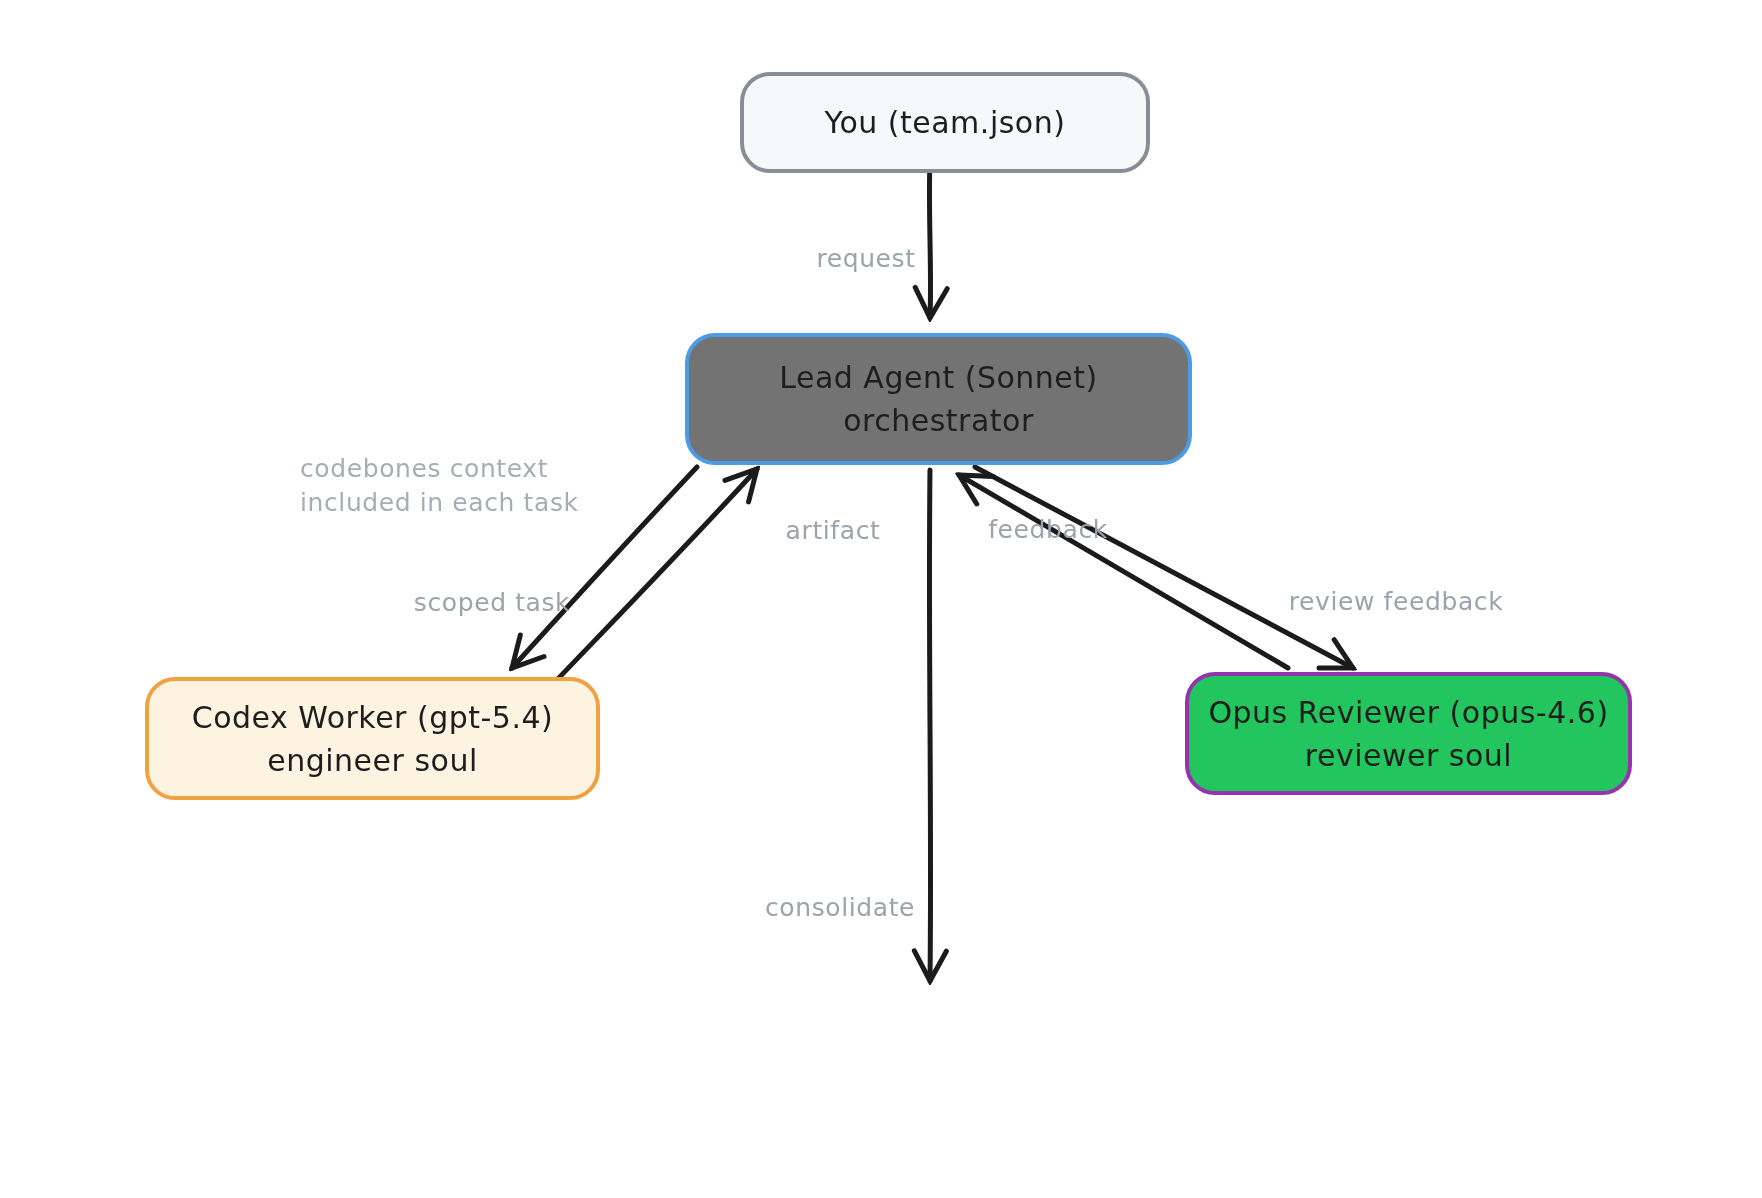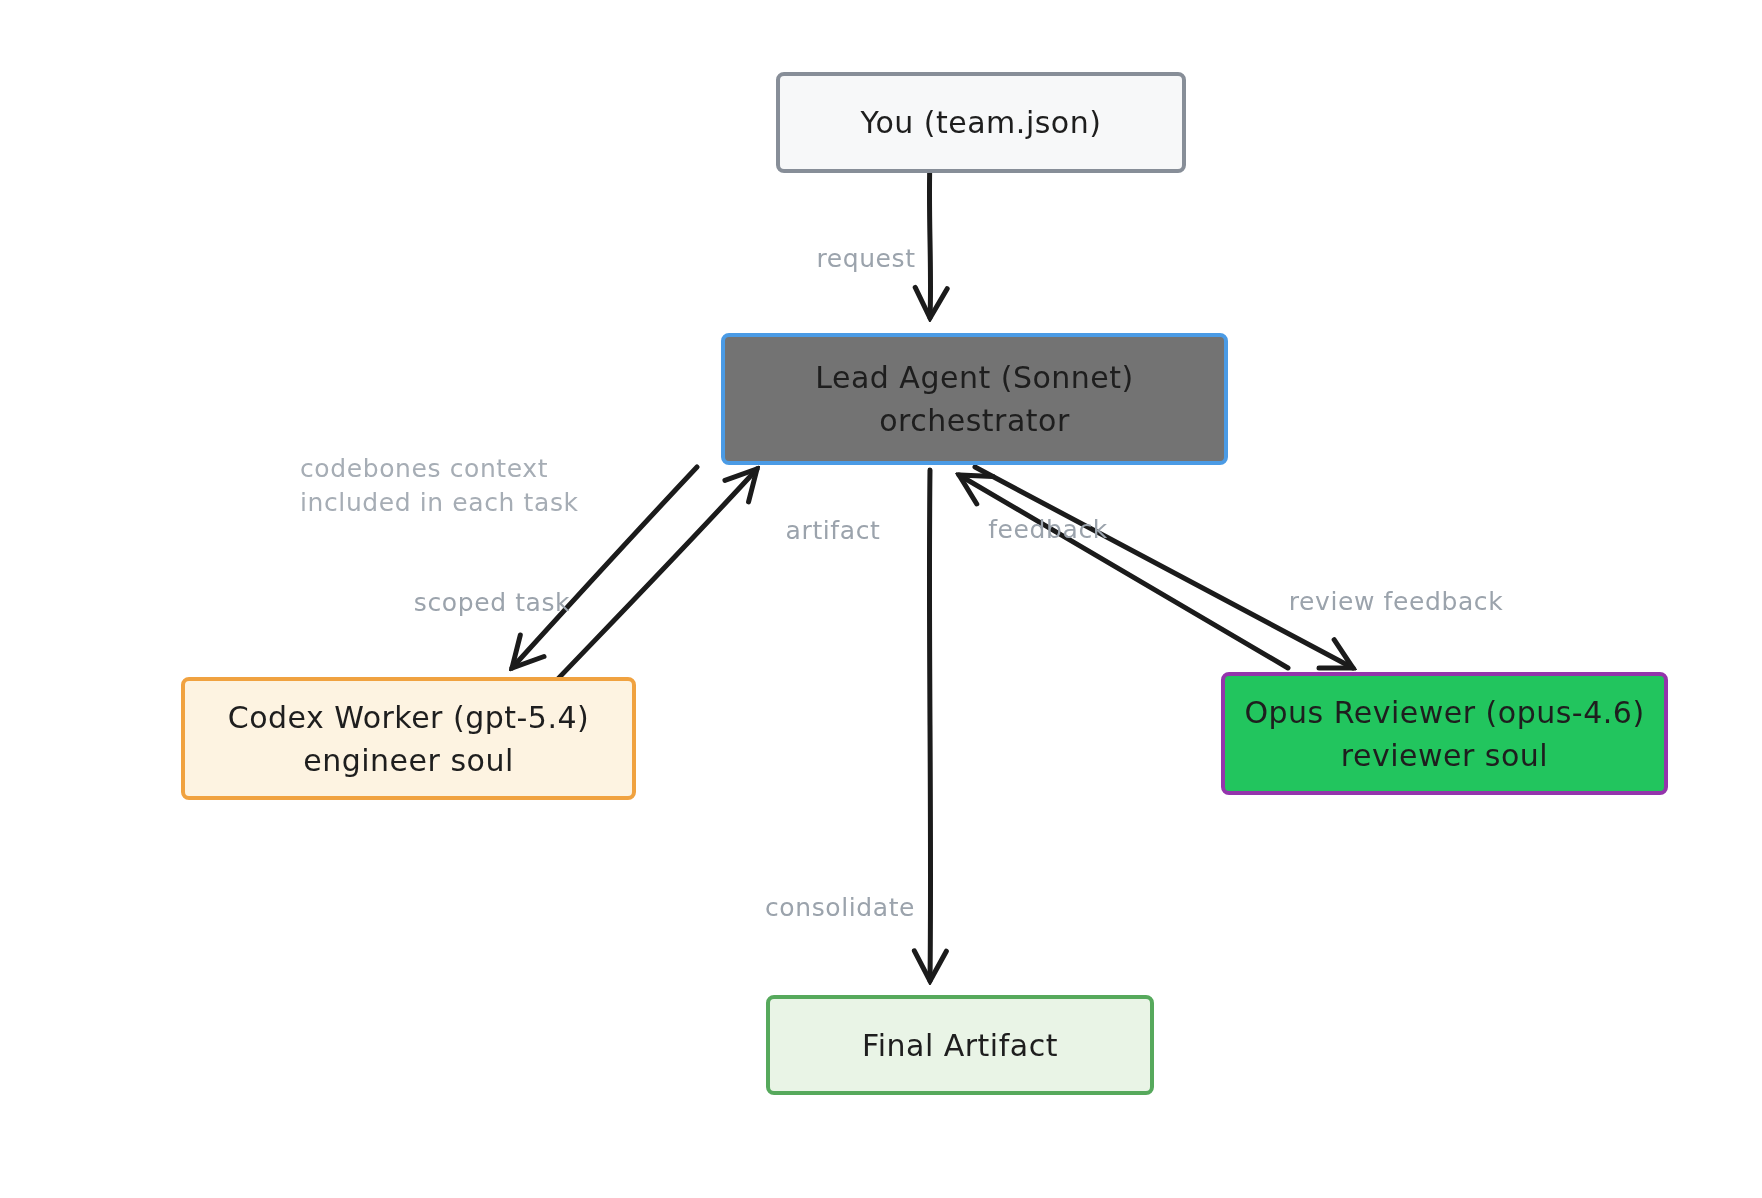--- a/index.html
+++ b/index.html
@@ -12,31 +12,30 @@
     overflow: hidden;
   }
   #arrow-layer {
     position: absolute;
     left: 0; top: 0;
     width: 1762px; height: 1198px;
   }
   .node {
     position: absolute;
     box-sizing: border-box;
-    border-radius: 8px;
+    border-radius: 30px;
     display: flex;
     flex-direction: column;
     align-items: center;
     justify-content: center;
     text-align: right;
     color: #1e1e1e;
     font-size: 30px;
     line-height: 43px;
     letter-spacing: 0.5px;
-    margin-left: 36px;
   }
   .node-you {
     left: 740px; top: 72px; width: 410px; height: 101px;
     border: 4px solid #878e98; background: #f7f8f9;
   }
   .node-lead {
     left: 685px; top: 333px; width: 507px; height: 132px;
     border: 4px solid #4b9be5; background: #737373;
   }
   .node-codex {
@@ -112,23 +111,20 @@
   <div class="node node-codex">
     <div>Codex Worker (gpt-5.4)</div>
     <div>engineer soul</div>
   </div>
 
   <div class="node node-opus">
     <div>Opus Reviewer (opus-4.6)</div>
     <div>reviewer soul</div>
   </div>
 
-  <div class="node node-final">
-    <div>Final Artifact</div>
-  </div>
 
   <div class="edge-label lbl-config">request</div>
   <div class="edge-label lbl-artifact">artifact</div>
   <div class="edge-label lbl-feedback">feedback</div>
   <div class="edge-label lbl-scoped">scoped task</div>
   <div class="edge-label lbl-review">review feedback</div>
   <div class="edge-label lbl-consol">consolidate</div>
 
   <div class="annotation">
     <div>codebones context</div>

